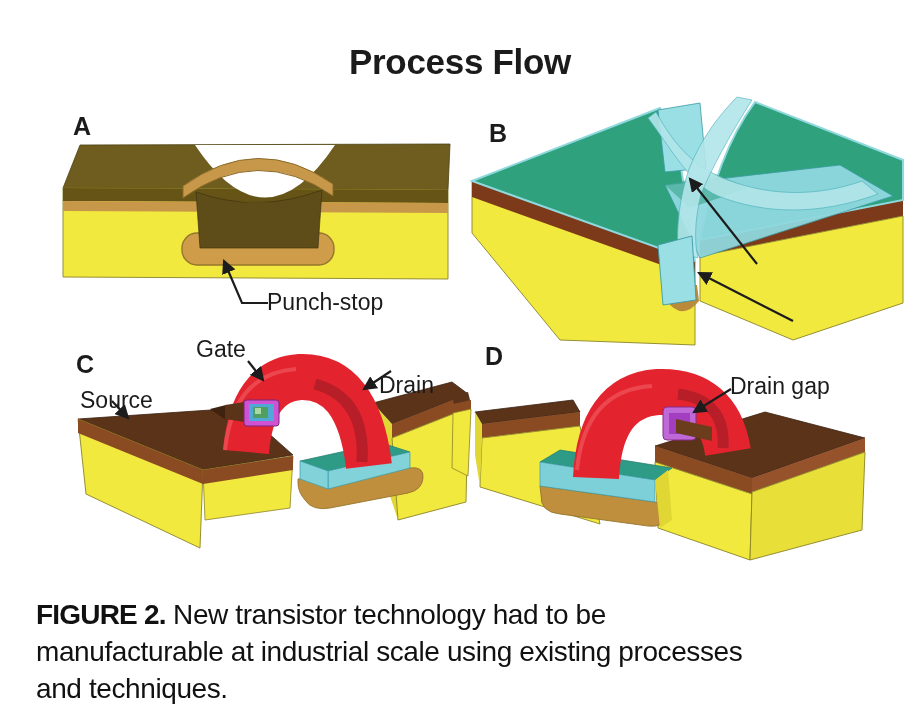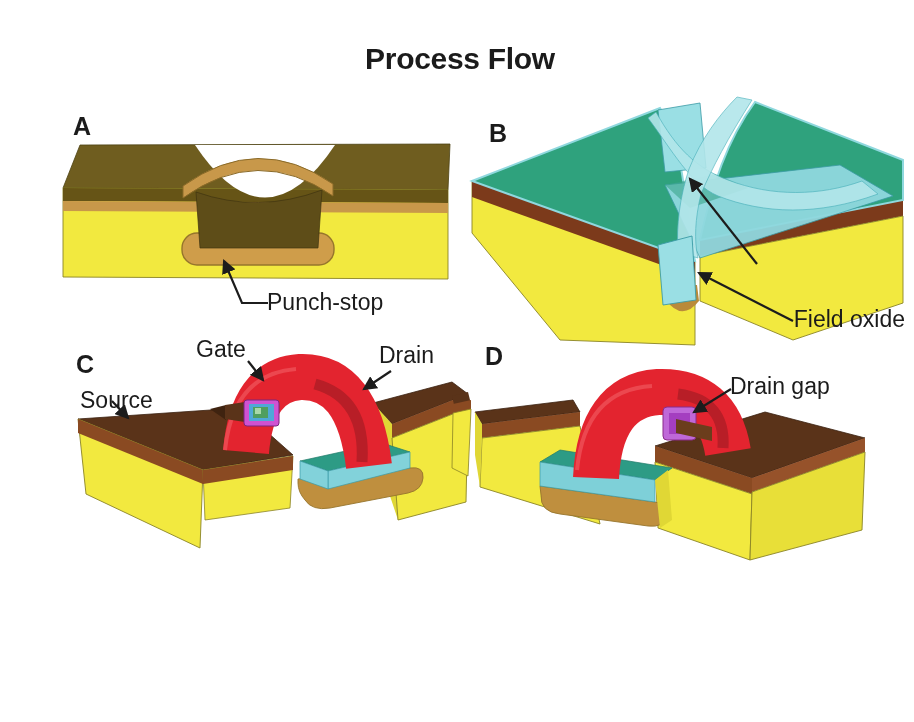--- a/index.html
+++ b/index.html
@@ -1,19 +1,19 @@
 <!DOCTYPE html>
 <html><head>
 <meta charset="utf-8">
 <style>
   html,body{margin:0;padding:0;background:#ffffff;}
   .stage{position:relative;width:914px;height:722px;background:#ffffff;overflow:hidden;
          font-family:"Liberation Sans", sans-serif;color:#1b1b1b;}
   .title{position:absolute;left:300px;top:42px;width:320px;text-align:center;
-         font-size:30px;font-weight:bold;letter-spacing:-0.3px;}
+         font-size:35px;font-weight:bold;letter-spacing:-0.3px;}
   .panel-letter{position:absolute;font-size:25px;font-weight:bold;}
   .lbl{position:absolute;font-size:23px;line-height:26px;white-space:nowrap;}
   .lbl.right{text-align:right;white-space:normal;}
   svg.canvas{position:absolute;left:0;top:0;}
   .caption{position:absolute;left:36px;top:596px;width:856px;
            font-size:28px;line-height:37px;letter-spacing:-0.4px;color:#111;}
   .caption .figbold{font-weight:bold;letter-spacing:-0.8px;}
 </style>
 </head>
 <body>
@@ -145,20 +145,25 @@
       <line x1="731" y1="389" x2="694" y2="412" stroke="#1c1c1c" stroke-width="2.2" marker-end="url(#ah)"></line>
     </g>
   </svg>
 
   <div class="panel-letter" style="left:73px;top:112px;">A</div>
   <div class="panel-letter" style="left:489px;top:119px;">B</div>
   <div class="panel-letter" style="left:76px;top:350px;">C</div>
   <div class="panel-letter" style="left:485px;top:342px;">D</div>
 
   <div class="lbl" style="left:267px;top:289px;">Punch-stop</div>
-  <div class="lbl right" style="left:753px;top:306px;width:152px;">Field oxide</div>
   <div class="lbl" style="left:80px;top:376px;margin-top:11px;">Source</div>
   <div class="lbl" style="left:196px;top:336px;">Gate</div>
-  <div class="lbl" style="left:379px;top:342px;">Drain</div>
+  <div class="lbl" style="left:379px;top:372px;">Drain</div>
   <div class="lbl" style="left:730px;top:373px;">Drain gap</div>
 
+  <div class="caption">
+    <span class="figbold">FIGURE 2.</span>
+    <span>New transistor technology had to be</span><br>
+    <span>manufacturable at industrial scale using existing processes</span><br>
+    <span>and techniques.</span>
+  </div>
 
 </div>
 
 </body></html>

